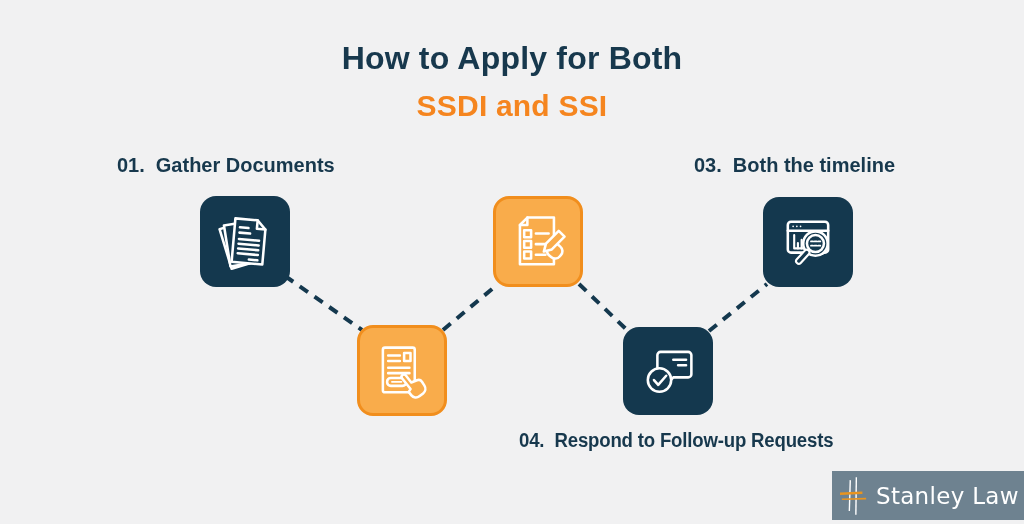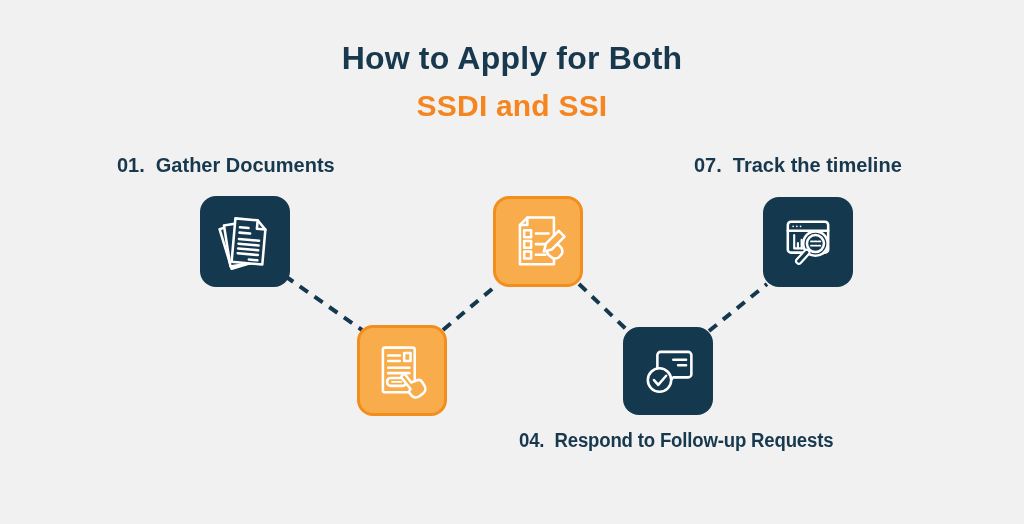--- a/index.html
+++ b/index.html
@@ -49,21 +49,21 @@
 
   <div class="title-wrap">
     <div class="title-line1">How to Apply for Both</div>
     <div class="title-line2">SSDI and SSI</div>
   </div>
 
   <div class="step-label navy" style="left:117px;top:154px;">
     <span class="num">01.</span><span>Gather Documents</span>
   </div>
   <div class="step-label navy" style="left:694px;top:154px;">
-    <span class="num">07.</span><span>Track the timeline</span>
+    <span class="num">03.</span><span>Both the timeline</span>
   </div>
   <div class="step-label navy" style="left:519px;top:429px;">
     <span class="condensed"><span class="num">04.</span><span>Respond to Follow-up Requests</span></span>
   </div>
 
   <div class="tile tile-navy" style="left:200px;top:196px;">
     <svg width="68" height="68" viewBox="0 0 64 64">
       <g stroke="#FFFFFF" stroke-width="2.4" fill="#14384E" stroke-linejoin="round" stroke-linecap="round">
         <rect x="13" y="15" width="29" height="39" transform="rotate(-17 27 34)"></rect>
         <rect x="15" y="14" width="29" height="39" transform="rotate(-9 29 33)"></rect>
@@ -130,14 +130,23 @@
     <svg width="68" height="68" viewBox="0 0 64 64">
       <g stroke="#FFFFFF" stroke-width="2.4" fill="none" stroke-linejoin="round" stroke-linecap="round">
         <path d="M25 14 h26 a3 3 0 0 1 3 3 v18 a3 3 0 0 1 -3 3 H37 l-7 7.5 v-7.5 h-5 a3 3 0 0 1 -3 -3 V17 a3 3 0 0 1 3 -3 z" fill="#14384E"></path>
         <path d="M37 21.5 h12 M41.5 26.5 h7.5"></path>
         <circle cx="24" cy="40.5" r="11" fill="#14384E"></circle>
         <path d="M18.8 40.5 l4 4.5 7.5 -8.5"></path>
       </g>
     </svg>
   </div>
 
+  <div class="logo-box">
+    <svg width="28" height="44" viewBox="0 0 30 44">
+      <path d="M11 5 L10 38" stroke="#FFFFFF" stroke-width="1.5" fill="none"></path>
+      <path d="M17.5 2 L17 42" stroke="#FFFFFF" stroke-width="1.5" fill="none"></path>
+      <path d="M0 19.5 L24 18.5" stroke="#E8941F" stroke-width="2.6" fill="none"></path>
+      <path d="M2 25.5 L28 24.8" stroke="#E8941F" stroke-width="1.8" fill="none"></path>
+    </svg>
+    <span class="logo-text">Stanley Law</span>
+  </div>
 
 </div>
 
 </body></html>

